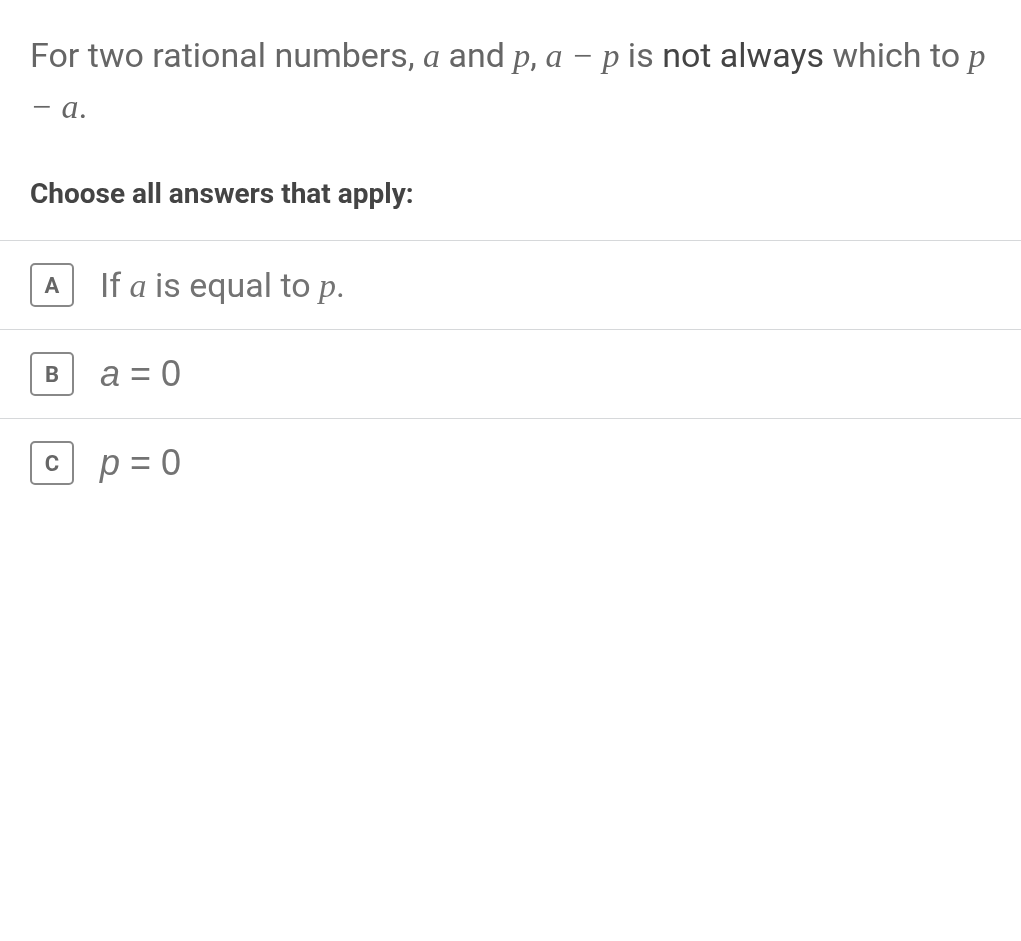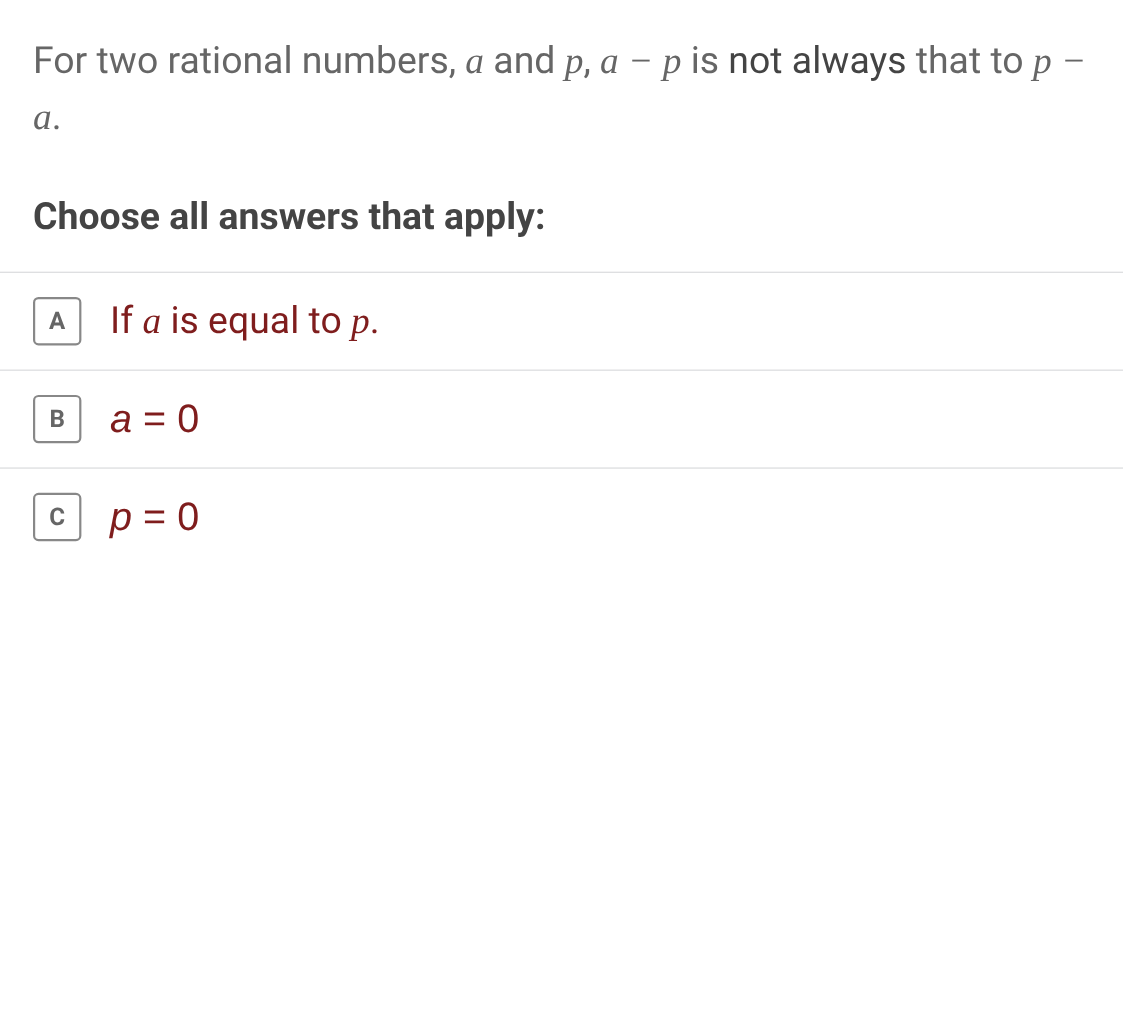--- a/index.html
+++ b/index.html
@@ -19,21 +19,21 @@
 }
 .question-text .math {
   font-family: "Times New Roman", Times, serif;
   font-style: italic;
 }
 .question-text .bold {
   font-weight: 400;
   color: #444444;
 }
 .prompt {
-  font-size: 34px;
+  font-size: 28px;
   font-weight: 700;
   color: #444444;
   margin-bottom: 30px;
 }
 .options {
   width: 100%;
 }
 .option {
   border-top: 1px solid #d6d8da;
   padding: 22px 30px;
@@ -50,40 +50,40 @@
   display: flex;
   align-items: center;
   justify-content: center;
   font-size: 22px;
   font-weight: 700;
   color: #666666;
   background: #ffffff;
 }
 .option-text {
   font-size: 34px;
-  color: #7f1d1d;
+  color: #737373;
 }
 .option-text.math {
   font-family: Liberation Sans, sans-serif;
   font-style: italic;
   font-size: 36px;
 }
 .option-text.math .upright {
   font-style: normal;
 }
 .math .upright {
   font-style: normal;
 }
 </style>
 </head>
 <body>
 
 <div class="content">
   <div class="question-text">
-    <span>For two rational numbers, </span><span class="math">a</span><span> and </span><span class="math">p</span><span>, </span><span class="math">a − p</span><span> is </span><span class="bold">not always</span><span> that to </span><span class="math">p − a</span><span>.</span>
+    <span>For two rational numbers, </span><span class="math">a</span><span> and </span><span class="math">p</span><span>, </span><span class="math">a − p</span><span> is </span><span class="bold">not always</span><span> which to </span><span class="math">p − a</span><span>.</span>
   </div>
 
 
   <div class="prompt">Choose all answers that apply:</div>
 </div>
 
 <div class="options">
 
   <div class="option">
     <div class="option-marker">A</div>

